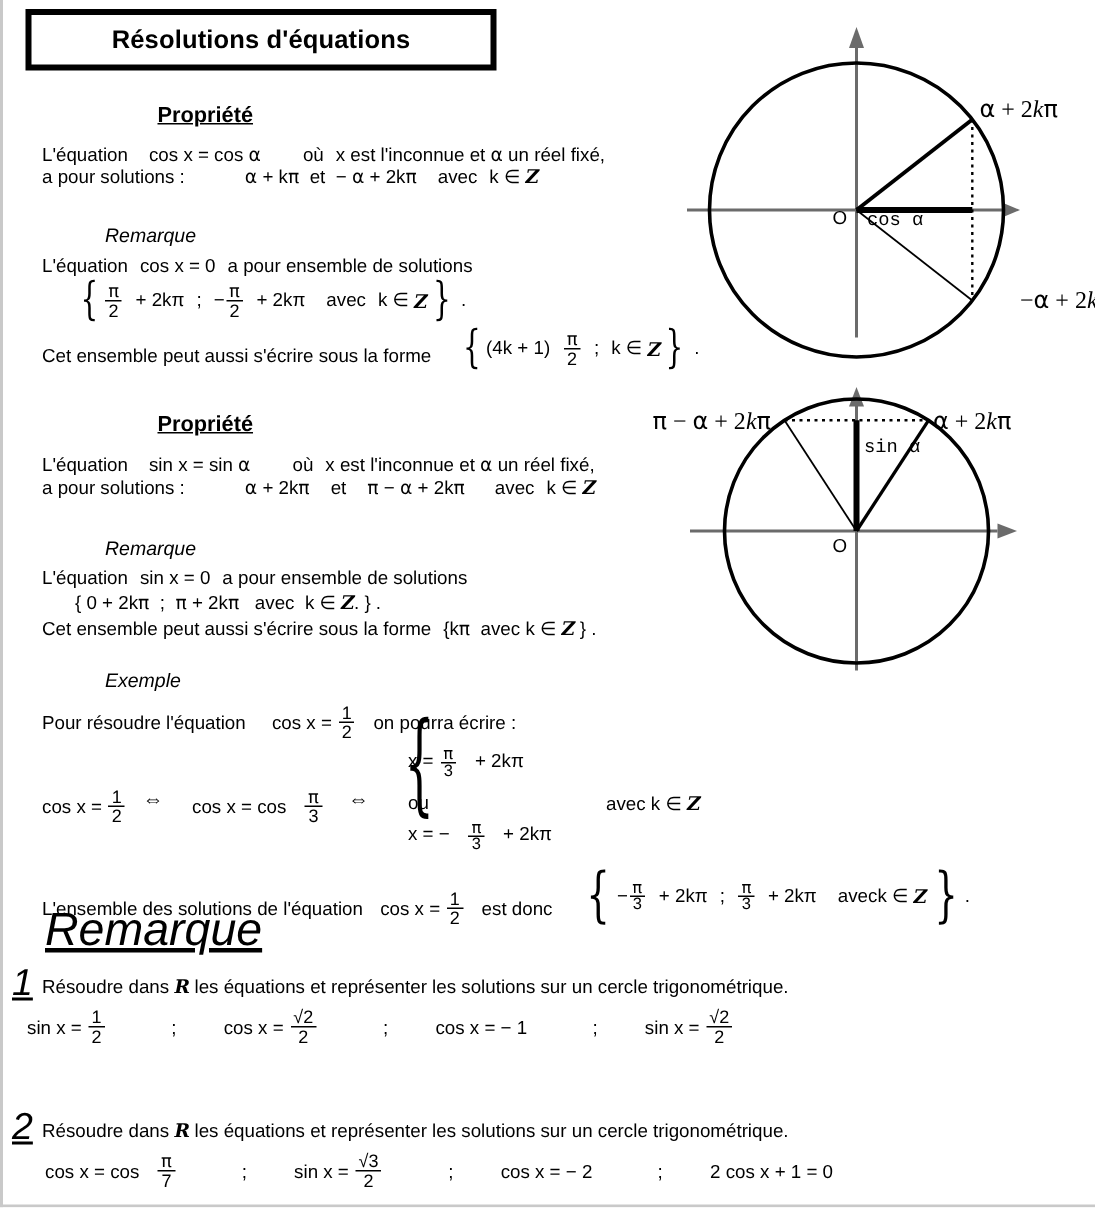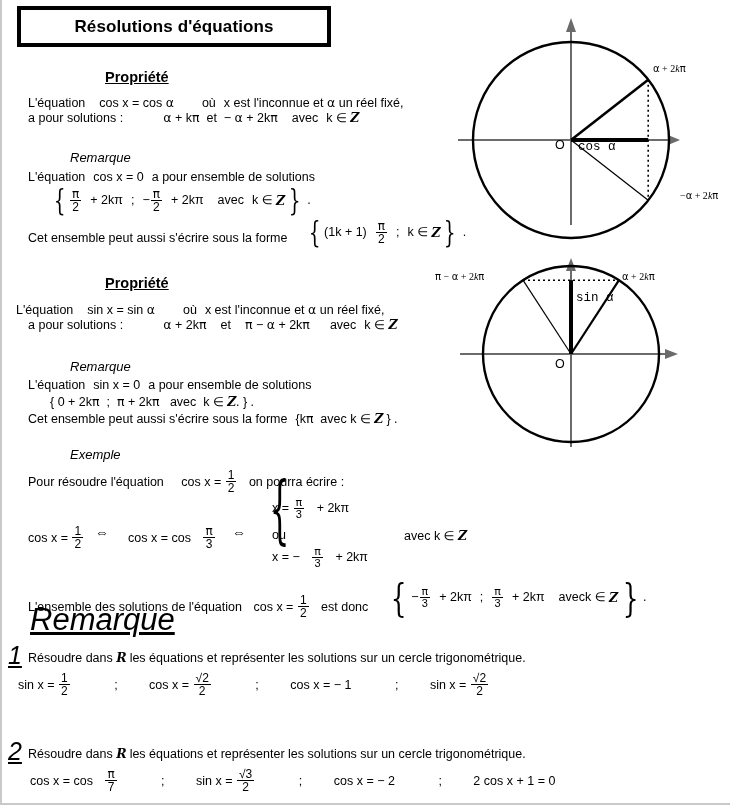--- a/index.html
+++ b/index.html
@@ -141,21 +141,21 @@
     font-size: 25px;
     font-style: italic;
     text-decoration: underline;
     font-weight: 400;
   }
   .ex-text { font-size: 12.5px; white-space: nowrap; }
   .ex-eq { font-size: 12.5px; white-space: nowrap; }
 
   
   .diagram-label {
-    font-size: 10px;
+    font-size: 16px;
     white-space: nowrap;
     font-family: "Liberation Serif", serif;
   }
   .diagram-label .it { font-style: italic; }
   .olabel {
     font-size: 12.5px;
     font-family: "Liberation Sans", sans-serif;
   }
   .plainlabel {
     font-size: 12.5px;
@@ -215,21 +215,21 @@
       <span class="mi">k</span>&nbsp;∈&nbsp;<span class="bb">Z</span>
       <span class="brace">}</span>
       <span>&nbsp;.</span>
     </span>
   </div>
 
   <div class="abs body-line" style="left:28px; top:220px;">
     <span>Cet ensemble peut aussi s'écrire sous la forme</span><span class="sp sp14"></span>
     <span class="braced">
       <span class="brace">{</span>
-      <span><span class="mi">(1k</span>&nbsp;+&nbsp;1)</span><span class="sp sp8"></span>
+      <span><span class="mi">(4k</span>&nbsp;+&nbsp;1)</span><span class="sp sp8"></span>
       <span class="frac">
         <span class="num mg">π</span>
         <span class="den">2</span>
       </span>
       <span class="sp sp8"></span><span>;</span><span class="sp sp8"></span>
       <span class="mi">k</span>&nbsp;∈&nbsp;<span class="bb">Z</span>
       <span class="brace">}</span>
       <span>&nbsp;.</span>
     </span>
   </div>
@@ -259,21 +259,21 @@
     </div>
     <div class="abs diagram-label" style="left:198px; top:180px;margin-left:32px;">
       −<span class="mg">α</span> + 2<span class="it">k</span><span class="mg">π</span>
     </div>
   </div>
 
   <div class="abs" style="left:105px; top:274px;">
     <span class="prop-heading">Propriété</span>
   </div>
 
-  <div class="abs body-line" style="left:16px; top:302px;">
+  <div class="abs body-line" style="left:28px; top:302px;">
     <span>L'équation</span><span class="sp sp14"></span><span class="mi">sin&nbsp;<span class="mi">x</span>&nbsp;=&nbsp;sin&nbsp;</span><span class="mg">α</span><span class="sp sp28"></span><span>où</span><span class="sp sp8"></span><span class="mi">x</span>&nbsp;<span>est l'inconnue  et</span>&nbsp;<span class="mg">α</span>&nbsp;<span>un réel fixé,</span>
   </div>
 
   <div class="abs body-line" style="left:28px; top:317px;">
     <span>a pour solutions :</span><span class="sp sp40"></span><span class="mg">α</span>&nbsp;+&nbsp;2<span class="mi">k</span><span class="mg">π</span><span class="sp sp14"></span><span>et</span><span class="sp sp14"></span><span class="mg">π</span>&nbsp;−&nbsp;<span class="mg">α</span>&nbsp;+&nbsp;2<span class="mi">k</span><span class="mg">π</span><span class="sp sp20"></span><span>avec</span><span class="sp sp8"></span><span class="mi">k</span>&nbsp;∈&nbsp;<span class="bb">Z</span>
   </div>
 
   <div class="abs" style="left:70px; top:357px;">
     <span class="remark-heading">Remarque</span>
   </div>

